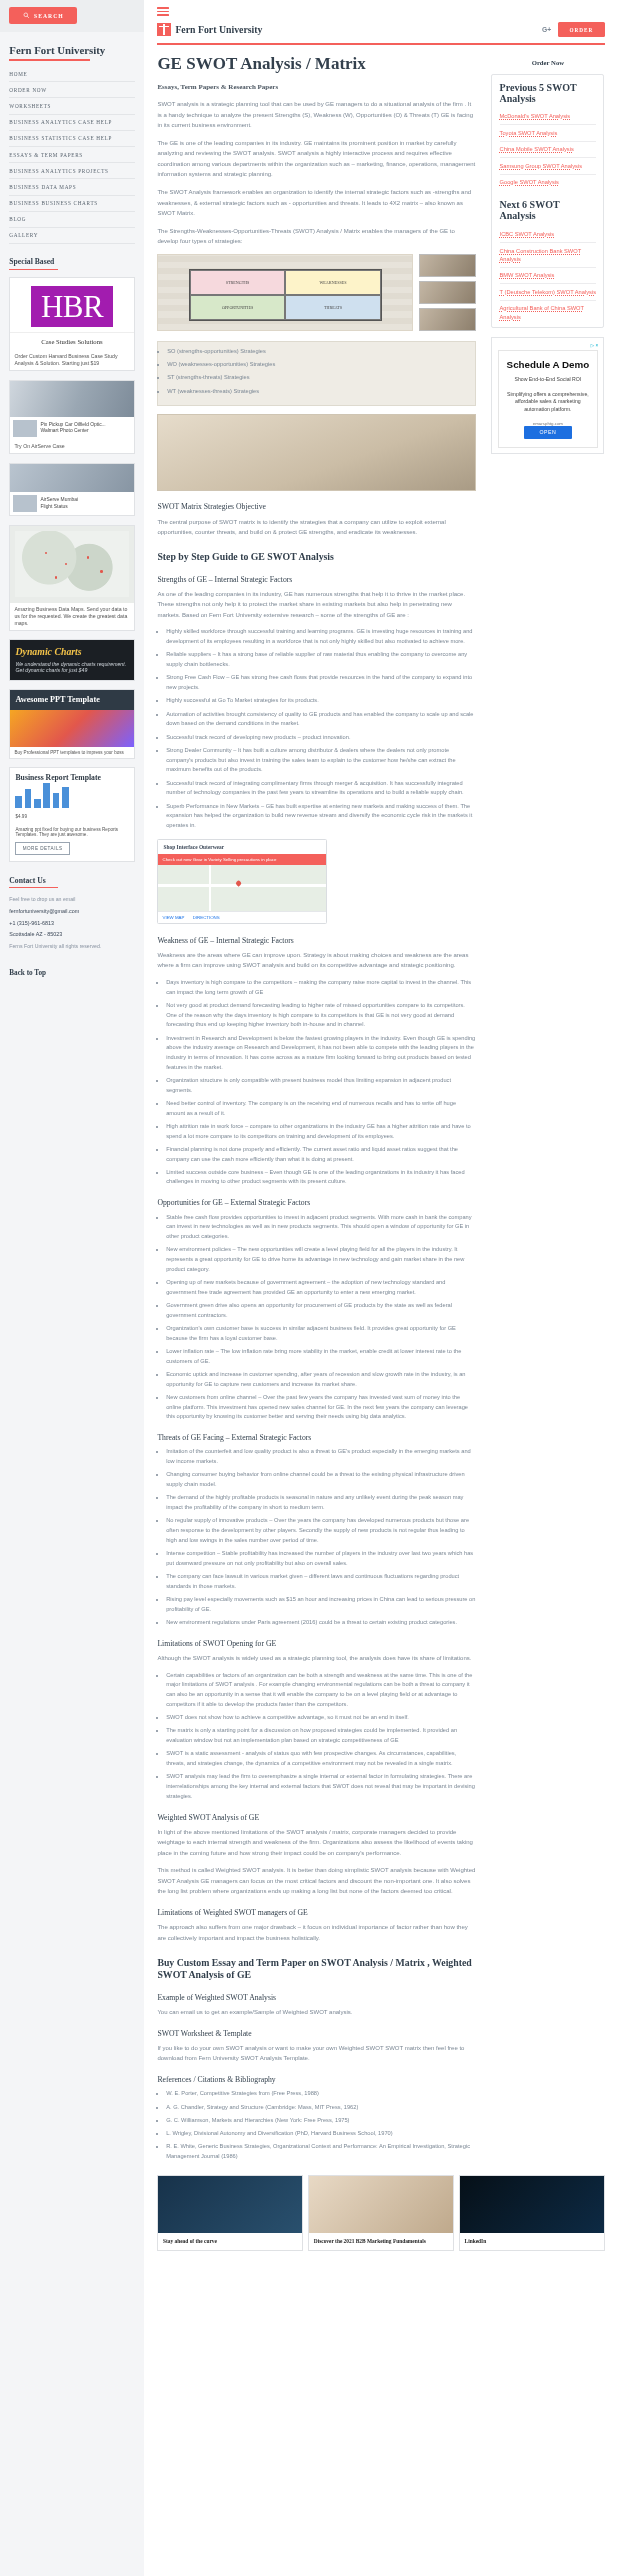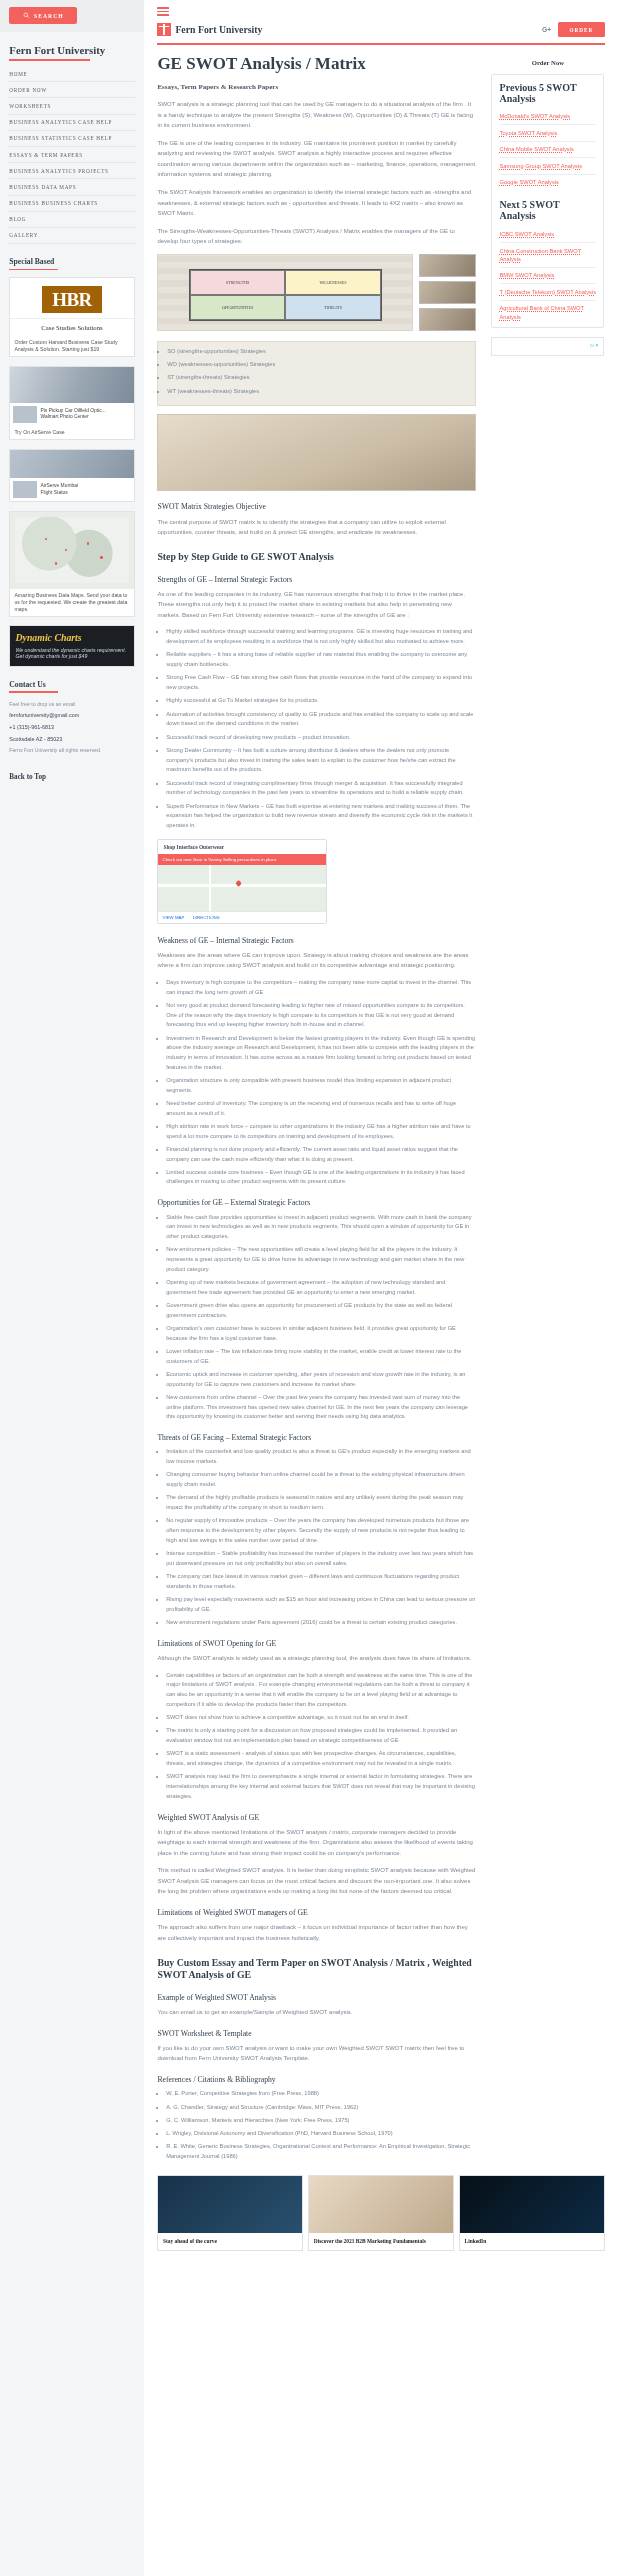--- a/index.html
+++ b/index.html
@@ -38,22 +38,22 @@
   .side-h3 {
     font-family:"Liberation Serif", serif; font-size:7.7px; font-weight:bold;
     color:#33404d; margin:13.4px 0 2.1px 0; padding:0 9.3px;
   }
   .side-rule { height:1.5px; background:#f4605b; width:49px; margin:0 9.3px 7.2px 9.3px; }
 
   .ad-slot { margin:0 9.3px 8.2px 9.3px; background:#fff; border:0.5px solid #e0e2e5; }
   .hbr-ad { background:#fff; padding:0; }
   .hbr-band { background:#fff; padding:8.2px 5.2px 5.2px 5.2px; text-align:center; }
   .hbr-logo {
-    font-family:"Liberation Serif", serif; font-weight:bold; font-size:19px;
-    letter-spacing:-0.5px; color:#fff; background:#a16207; display:inline-block;
+    font-family:"Liberation Serif", serif; font-weight:normal; font-size:31px;
+    letter-spacing:-0.5px; color:#fff; background:#a21caf; display:inline-block;
     padding:2.1px 10.3px;
   }
   .hbr-sub {
     font-family:"Liberation Serif", serif; font-size:6.7px; color:#333;
     padding:5.2px; text-align:center; border-top:0.5px solid #eee;
   }
   .ad-img-strip { display:block; width:100%; height:36px;
     background:linear-gradient(110deg,#cfd6dd,#9aa7b3 55%,#7d8b99); }
   .ad-cap { font-size:5.2px; color:#555; padding:3.1px 4.1px; line-height:1.35; }
 
@@ -302,21 +302,40 @@
         <span class="map-dot" style="left:36%;top:66%"></span>
       </div>
       <div class="ad-cap">Amazing Business Data Maps. Send your data to us for the requested. We create the greatest data maps.</div>
     </div>
 
     <div class="ad-slot dyn-ad">
       <div class="t1">Dynamic Charts</div>
       <div class="t2">We understand the dynamic charts requirement. Get dynamic charts for just $49</div>
     </div>
 
-
+    <div class="ad-slot ppt-ad">
+      <div class="hd">Awesome PPT Template</div>
+      <div class="bd"></div>
+      <div class="ft">Buy Professional PPT templates to impress your boss</div>
+    </div>
+
+    <div class="ad-slot rep-ad">
+      <div class="hd">Business Report Template</div>
+      <div class="bars">
+        <i style="height:12.4px"></i>
+          <i style="height:19.6px"></i>
+          <i style="height:9.3px"></i>
+        <i style="height:25px"></i>
+          <i style="height:15.5px"></i>
+          <i style="height:21.6px"></i>
+      </div>
+      <div class="ft">$4.99</div>
+      <div class="ft">Amazing ppt fixed for buying our business Reports Templates. They are just awesome.</div>
+      <a class="btn-ghost" href="#">MORE DETAILS</a>
+    </div>
 
     <div class="side-h3">Contact Us</div>
     <div class="side-rule"></div>
     <div class="contactbox">
       <p class="lbl">Feel free to drop us an email</p>
       <p class="val">fernfortuniversity@gmail.com</p>
       <p class="val">+1 (315)-961-6813</p>
       <p class="val">Scottsdale AZ - 85023</p>
       <p class="lbl">Ferns Fort University all rights reserved.</p>
     </div>
@@ -504,21 +523,21 @@
                 <a href="#">China Mobile SWOT Analysis</a>
               </li>
             <li>
                 <a href="#">Samsung Group SWOT Analysis</a>
               </li>
             <li>
                 <a href="#">Google SWOT Analysis</a>
               </li>
           </ul>
 
-          <h4 class="spaced">Next 5 SWOT Analysis</h4>
+          <h4 class="spaced">Next 6 SWOT Analysis</h4>
           <ul>
             <li>
                 <a href="#">ICBC SWOT Analysis</a>
               </li>
             <li>
                 <a href="#">China Construction Bank SWOT Analysis</a>
               </li>
             <li>
                 <a href="#">BMW SWOT Analysis</a>
               </li>
@@ -528,20 +547,27 @@
             <li>
                 <a href="#">Agricultural Bank of China SWOT Analysis</a>
               </li>
           </ul>
         </div>
 
         <div class="promo">
           <div class="adtag">
             ▷ <span>×</span>
           </div>
+          <div class="inner">
+            <h5>Schedule A Demo</h5>
+            <p>Show End-to-End Social ROI</p>
+            <p>Simplifying offers a comprehensive, affordable sales &amp; marketing automation platform.</p>
+            <div class="src">emarsphtg.com</div>
+            <a class="cta" href="#">OPEN</a>
+          </div>
         </div>
       </aside>
     </div>
 
     <div class="bottom-ads">
       <div class="bad bad-1">
         <div class="im"></div>
         <div class="tx">Stay ahead of the curve</div>
       </div>
       <div class="bad bad-2">

